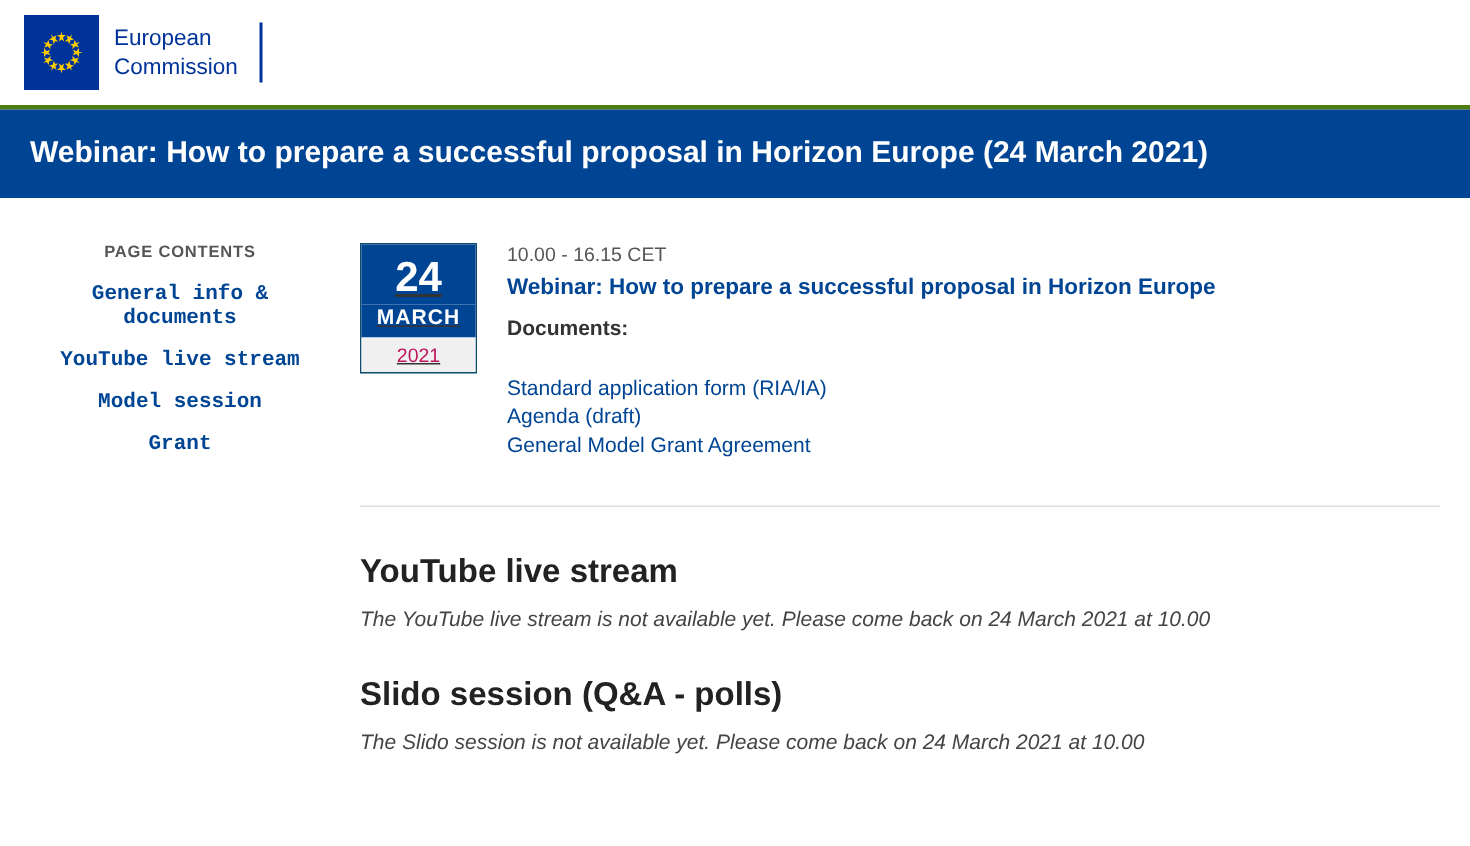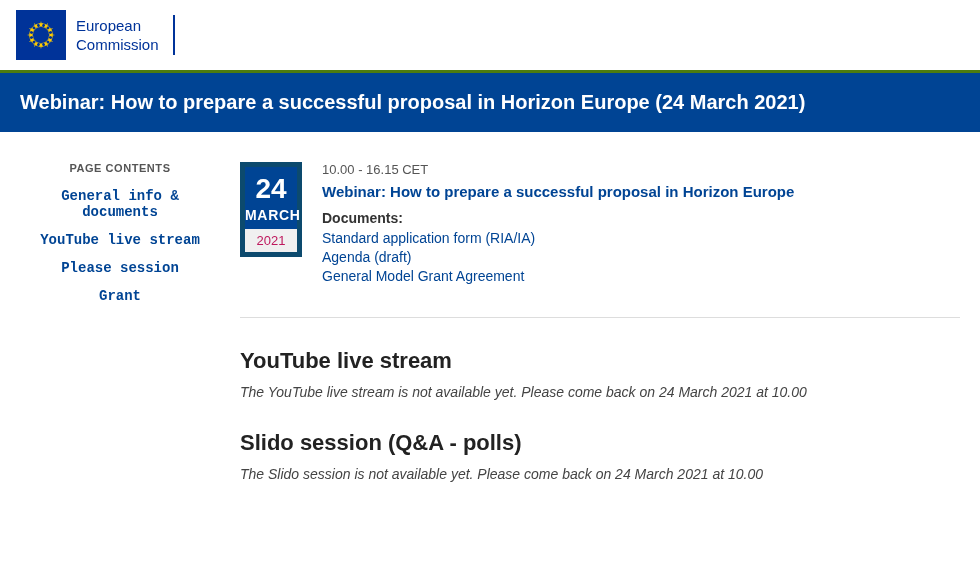--- a/index.html
+++ b/index.html
@@ -83,24 +83,25 @@
     
     .event-section {
       display: flex;
       align-items: flex-start;
       gap: 20px;
       padding-bottom: 30px;
       border-bottom: 1px solid #ddd;
       margin-bottom: 30px;
     }
     .calendar-icon {
-      width: 62px;
+      width: 78px;
       flex-shrink: 0;
       text-align: center;
-      border: 5px solid #0c4a6e;
+      border: 1px solid #0c4a6e;
+      text-decoration: underline;
     }
     .cal-day {
       background: #004494;
       color: #fff;
       font-size: 28px;
       font-weight: bold;
       padding: 6px 0 2px;
     }
     .cal-month {
       background: #004494;
@@ -126,21 +127,21 @@
       margin-bottom: 6px;
     }
     .event-title {
       color: #004494;
       font-weight: bold;
       font-size: 15px;
       margin-bottom: 10px;
     }
     .docs-label {
       font-weight: bold;
-      margin-bottom: 4px;
+      margin-bottom: 24px;
       font-size: 14px;
     }
     .doc-link {
       display: block;
       color: #004494;
       text-decoration: none;
       font-size: 14px;
       margin-bottom: 3px;
     }
 
@@ -193,21 +194,21 @@
 <div class="banner">
   <span>Webinar: How to prepare a successful proposal in Horizon Europe (24 March 2021)</span>
 </div>
 
 <div class="main">
 
   <div class="sidebar">
     <div class="sidebar-title">PAGE CONTENTS</div>
     <a class="sidebar-link" href="#">General info &amp; documents</a>
     <a class="sidebar-link" href="#">YouTube live stream</a>
-    <a class="sidebar-link" href="#">Please session</a>
+    <a class="sidebar-link" href="#">Model session</a>
     <a class="sidebar-link" href="#">Grant</a>
   </div>
 
   <div class="content">
 
     <div class="event-section">
       <div class="calendar-icon">
         <div class="cal-day">24</div>
         <div class="cal-month">MARCH</div>
         <div class="cal-year">2021</div>

